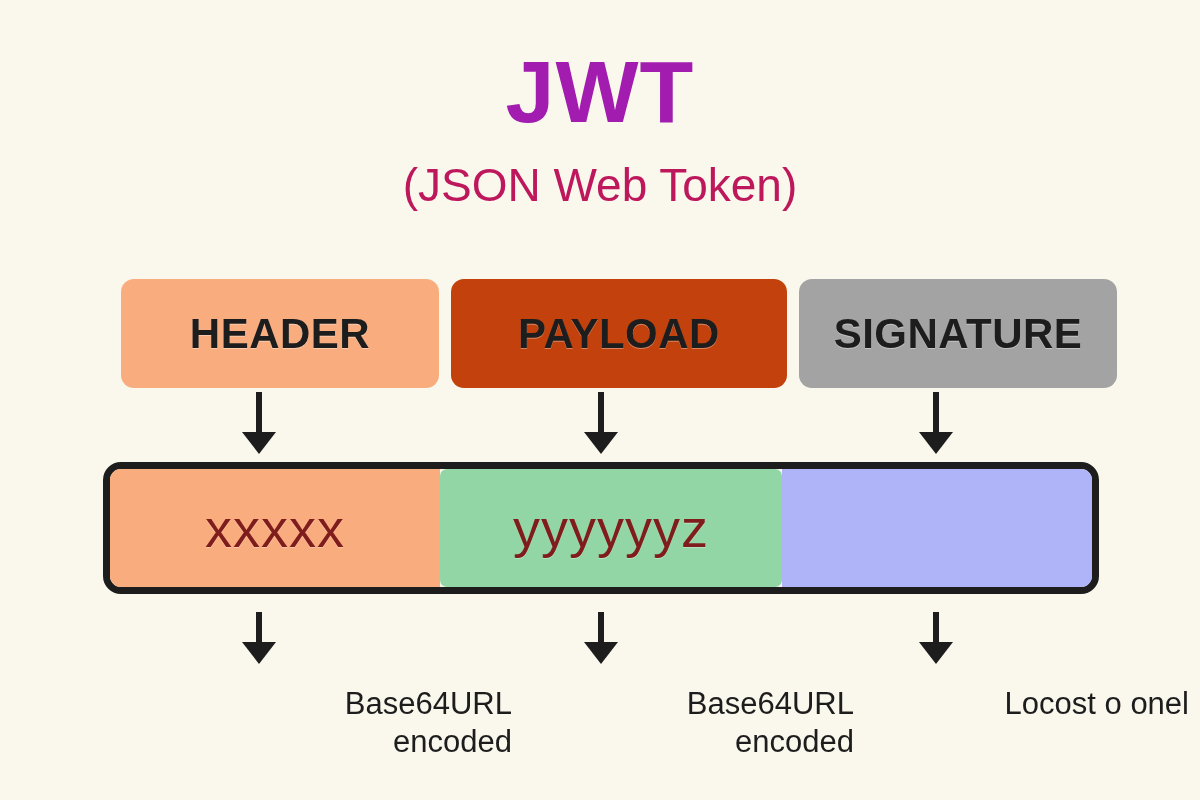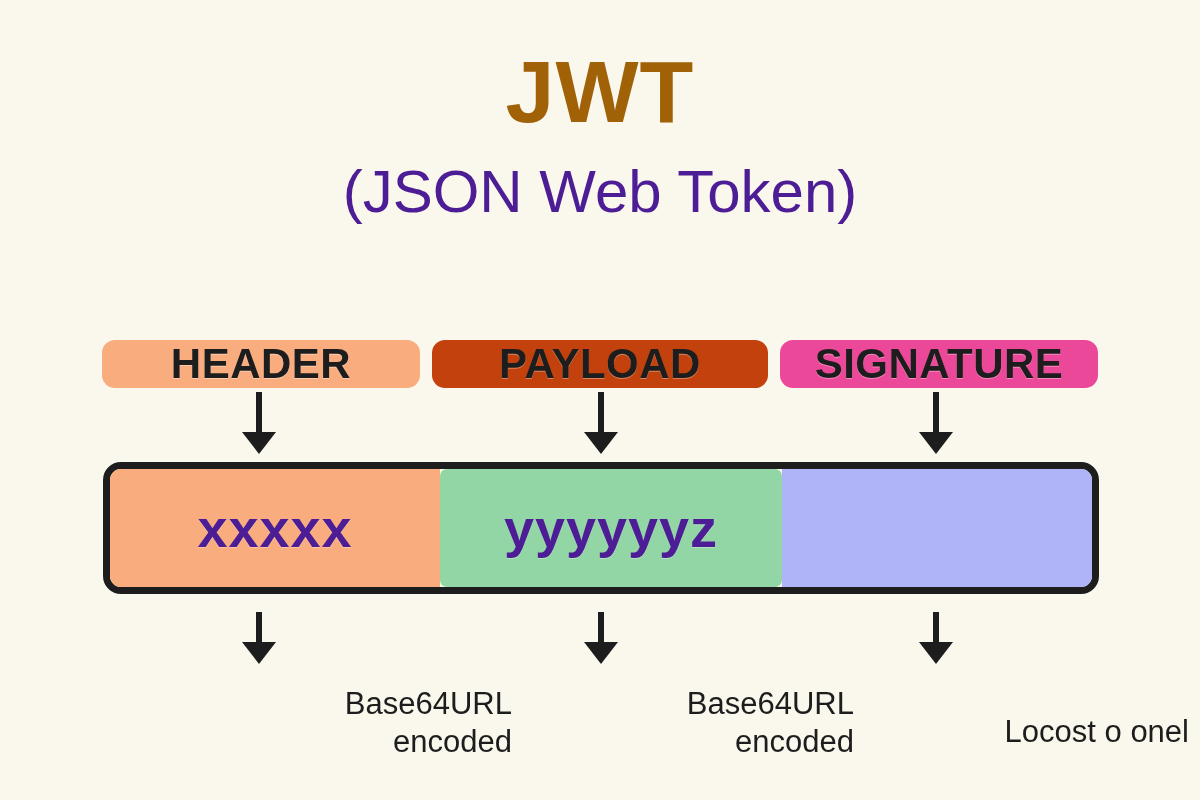--- a/index.html
+++ b/index.html
@@ -25,53 +25,52 @@
   .title-block {
     position: absolute;
     top: 48px;
     left: 0;
     width: 1200px;
     text-align: center;
   }
   .main-title {
     font-size: 88px;
     font-weight: 700;
-    color: #a16207;
+    color: #a21caf;
     letter-spacing: 1px;
     line-height: 1;
     margin: 0;
   }
   .sub-title {
-    font-size: 60px;
+    font-size: 46px;
     font-weight: 400;
-    color: #4c1d95;
+    color: #be185d;
     line-height: 1;
     margin: 26px 0 13px 0;
   }
 
   
   .parts-row {
     position: absolute;
     top: 279px;
-    left: 102px;
+    left: 121px;
     width: 996px;
     height: 109px;
     display: flex;
     gap: 12px;
-    align-items: flex-end;
   }
   .part-box {
     border-radius: 13px;
     display: flex;
     align-items: center;
     justify-content: center;
   }
   .part-box.header   { flex: 0 0 318px; background: #f9ad7f; }
   .part-box.payload  { flex: 0 0 336px; background: #c2410c; }
-  .part-box.signature{ flex: 1 1 auto;  background: #ec4899; }
+  .part-box.signature{ flex: 1 1 auto;  background: #a3a3a3; }
   .part-label {
     font-size: 42px;
     font-weight: 700;
     color: #1d1d1d;
     letter-spacing: 0.5px;
     text-shadow: 0 1px 0 rgba(255,255,255,0.35);
   }
 
   
   .arrow {
@@ -127,22 +126,22 @@
     display: flex;
     align-items: center;
     justify-content: center;
     height: 100%;
   }
   .token-seg.seg-header    { flex: 0 0 330px; background: #f9ad7f; }
   .token-seg.seg-payload   { flex: 0 0 342px; background: #93d6a6; border-radius: 7px; }
   .token-seg.seg-signature { flex: 1 1 auto;  background: #afb4f8; }
   .token-text {
     font-size: 54px;
-    font-weight: 700;
-    color: #4c1d95;
+    font-weight: 400;
+    color: #7f1d1d;
     letter-spacing: 1px;
     text-shadow: 0 1px 0 rgba(255,255,255,0.3);
   }
 
   
   .captions {
     position: absolute;
     top: 685px;
     left: 103px;
     width: 996px;
@@ -153,21 +152,21 @@
     top: 0;
     width: 300px;
     text-align: right;
     font-size: 31px;
     line-height: 1.23;
     color: #1d1d1d;
     white-space: pre-line;
   }
   .caption-1 { left: 109px; }
   .caption-2 { left: 451px; }
-  .caption-3 { left: 786px; margin-top: 28px; }
+  .caption-3 { left: 786px; }
 </style>
 </head>
 <body>
 
 <div class="canvas">
 
   <div class="title-block">
     <div class="main-title">JWT</div>
     <div class="sub-title">(JSON Web Token)</div>
   </div>

